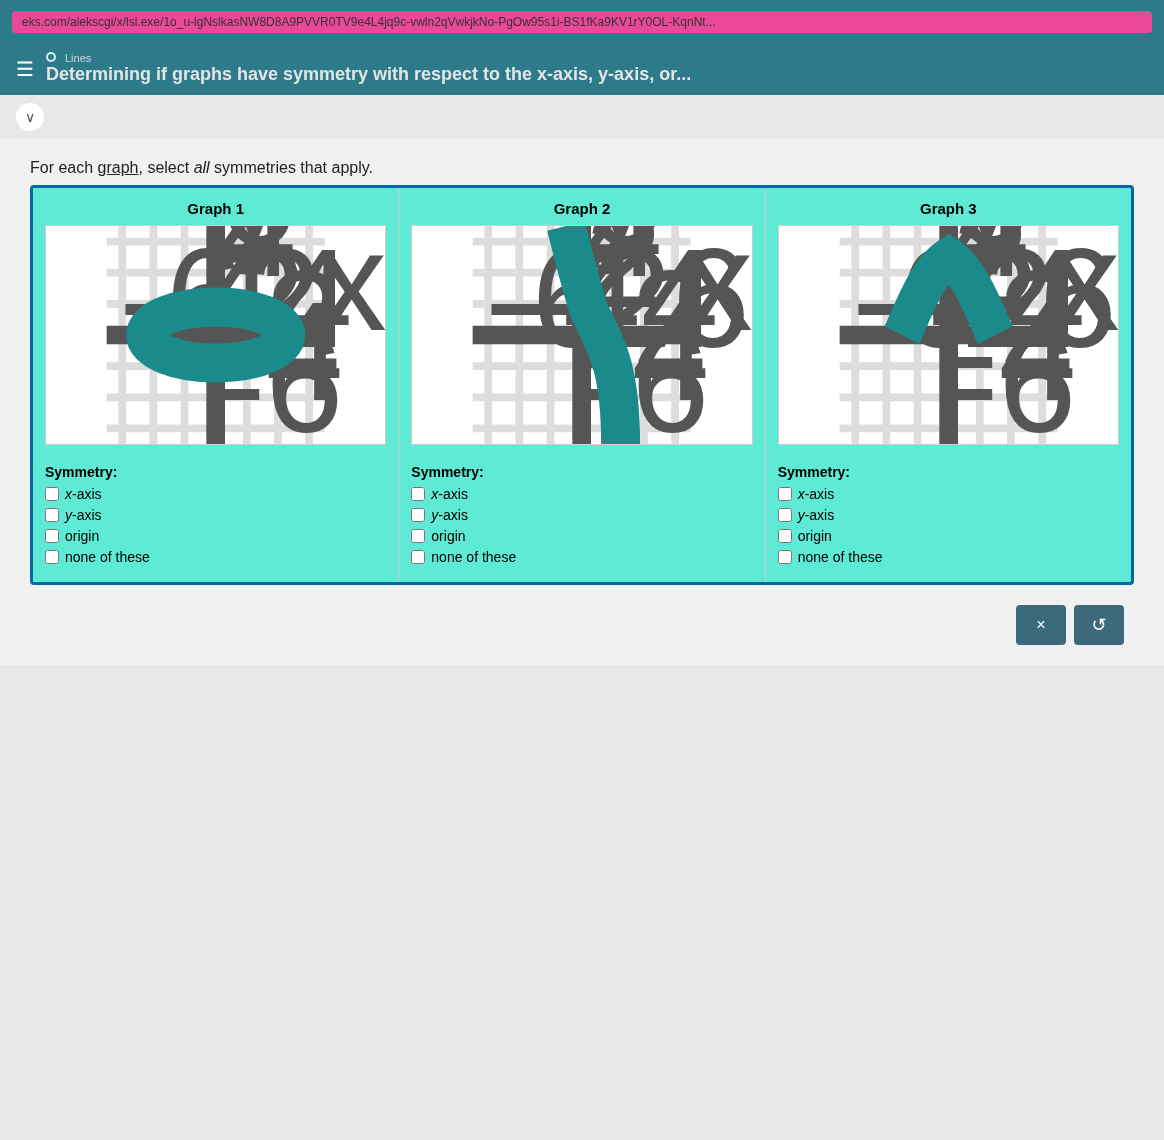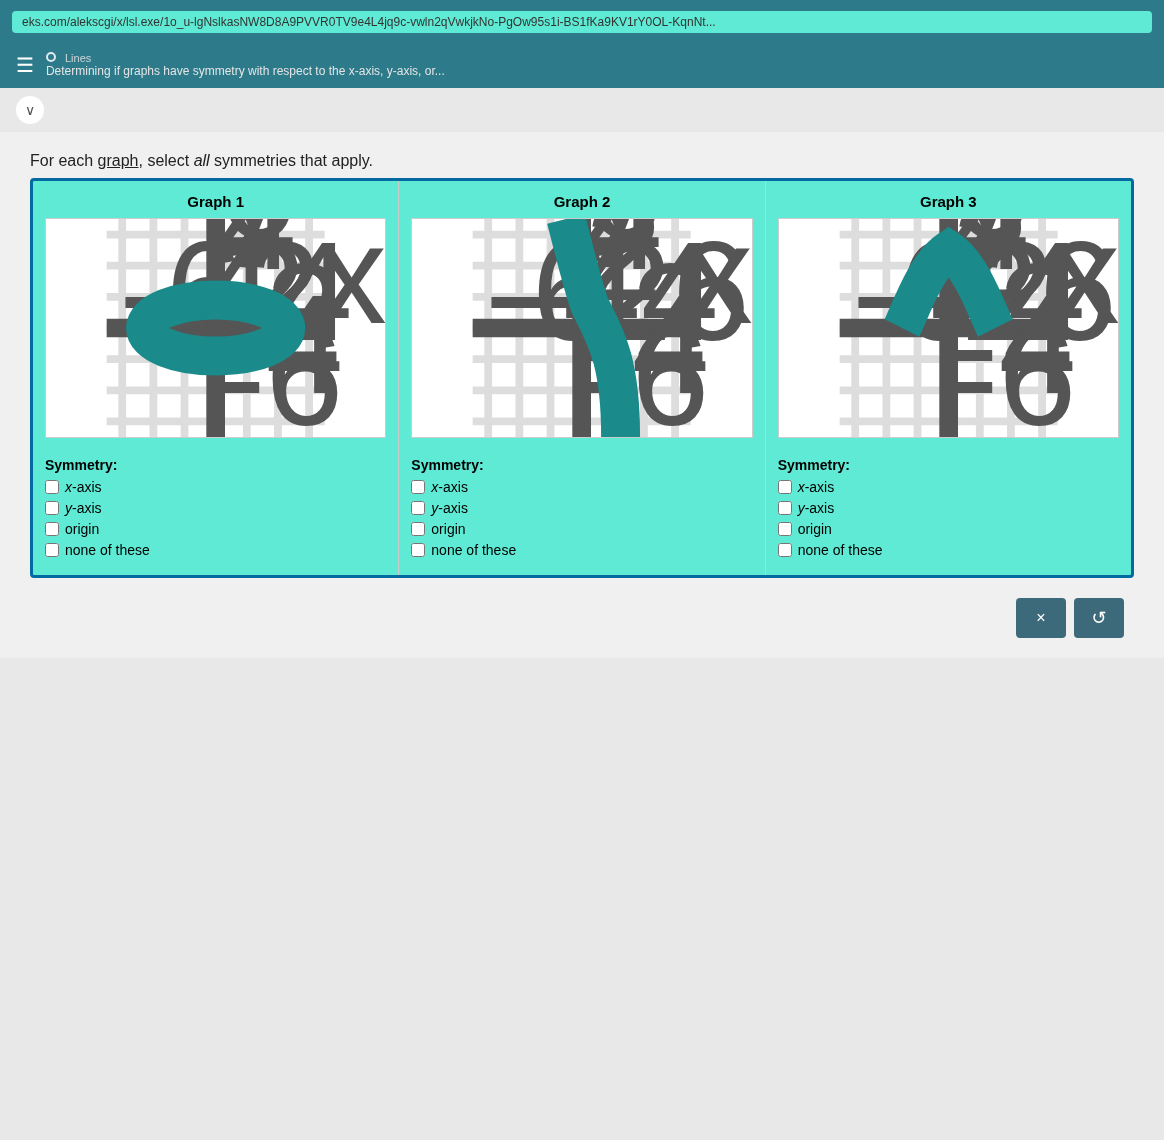--- a/index.html
+++ b/index.html
@@ -13,21 +13,21 @@
     .browser-bar {
       background: #2d7a8a;
       height: 44px;
       display: flex;
       align-items: center;
       padding: 0 12px;
       color: white;
       font-size: 13px;
     }
     .url-bar {
-      background: #5eead4;
+      background: #ec4899;
       border-radius: 4px;
       padding: 4px 10px;
       font-size: 12px;
       color: #333;
       flex: 1;
       white-space: nowrap;
       overflow: hidden;
       text-overflow: ellipsis;
     }
 
@@ -42,22 +42,22 @@
       color: white;
       font-size: 20px;
       cursor: pointer;
     }
     .header-info { color: #e5e5e5; }
     .header-info .subtitle {
       font-size: 11px;
       opacity: 0.85;
     }
     .header-info .title {
-      font-size: 12px;
-      font-weight: normal;
+      font-size: 18px;
+      font-weight: bold;
     }
 
     .collapse-btn {
       background: white;
       border: none;
       border-radius: 50%;
       width: 28px;
       height: 28px;
       display: flex;
       align-items: center;

